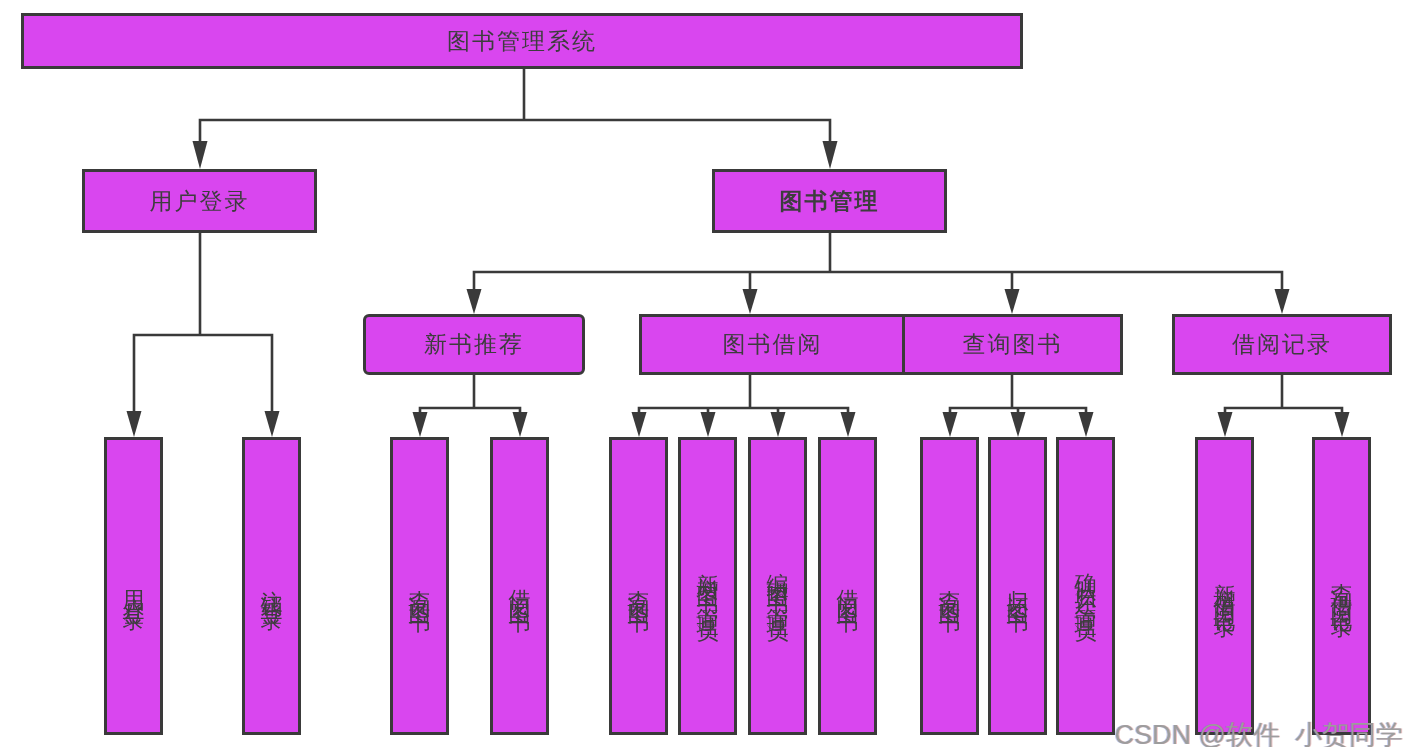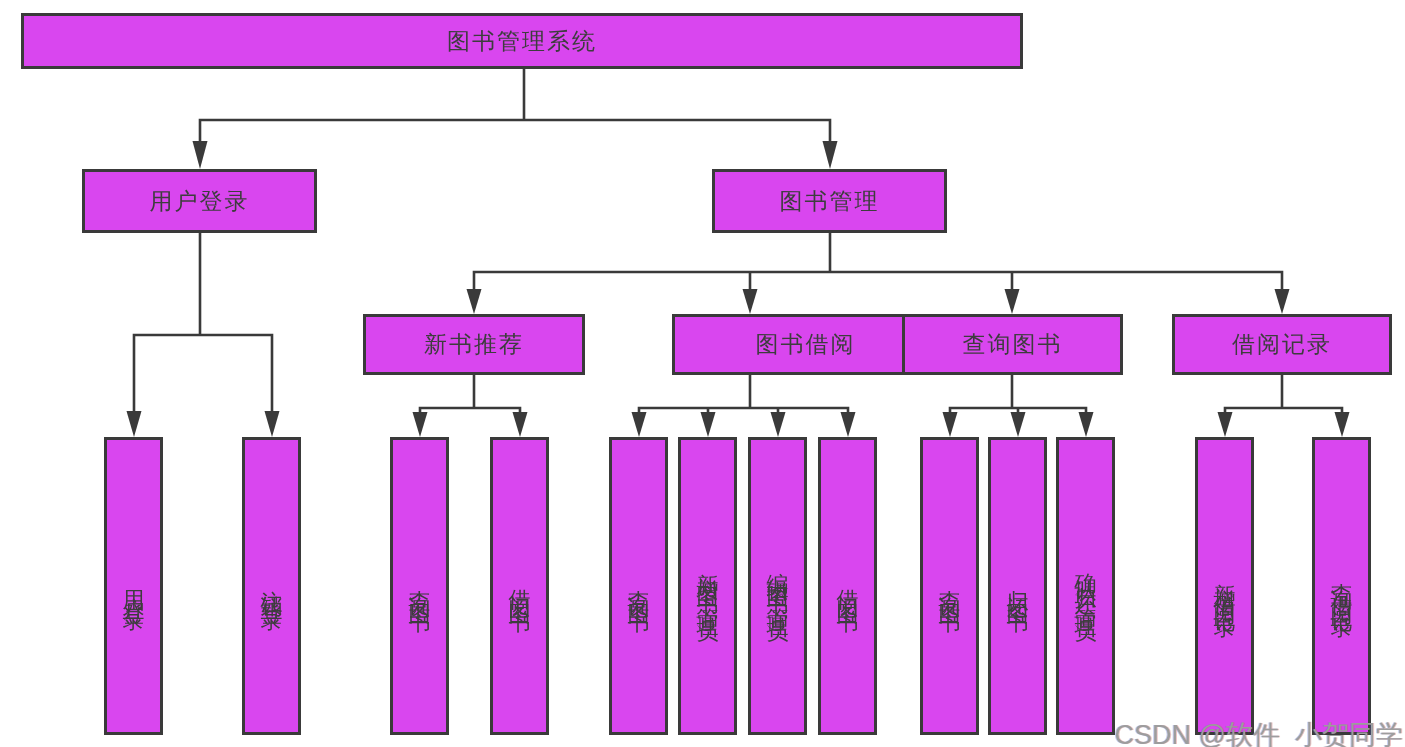--- a/index.html
+++ b/index.html
@@ -32,23 +32,23 @@
   .h-label{font-size:23px;letter-spacing:2px;white-space:nowrap;}
   .v-label{
     writing-mode:vertical-rl;
     text-orientation:mixed;
     font-size:22px;
     letter-spacing:7px;
     white-space:nowrap;
   }
   #root{left:21px;top:13px;width:1002px;height:56px;}
   #n-user-login{left:82px;top:169px;width:235px;height:64px;}
-  #n-book-mgmt{left:712px;top:169px;width:235px;height:64px;}
-  #n-newbook{left:363px;top:314px;width:222px;height:61px;}
-  #n-borrow{left:672px;top:314px;width:267px;height:61px;}
+  #n-book-mgmt{left:712px;top:169px;width:235px;height:64px;font-weight:bold;}
+  #n-newbook{left:363px;top:314px;width:222px;height:61px;border-radius:6px;}
+  #n-borrow{left:639px;top:314px;width:267px;height:61px;}
   #n-current{left:902px;top:314px;width:221px;height:61px;}
   #n-records{left:1172px;top:314px;width:220px;height:61px;}
   .leaf{top:437px;width:59px;height:298px;}
   #lf1{left:104px;}  #lf2{left:242px;}
   #lf3{left:390px;}  #lf4{left:490px;}
   #lf5{left:609px;}  #lf6{left:678px;}
   #lf7{left:748px;}  #lf8{left:818px;}
   #lf9{left:920px;}  #lf10{left:988px;}
   #lf11{left:1056px;}
   #lf12{left:1195px;} #lf13{left:1312px;}

